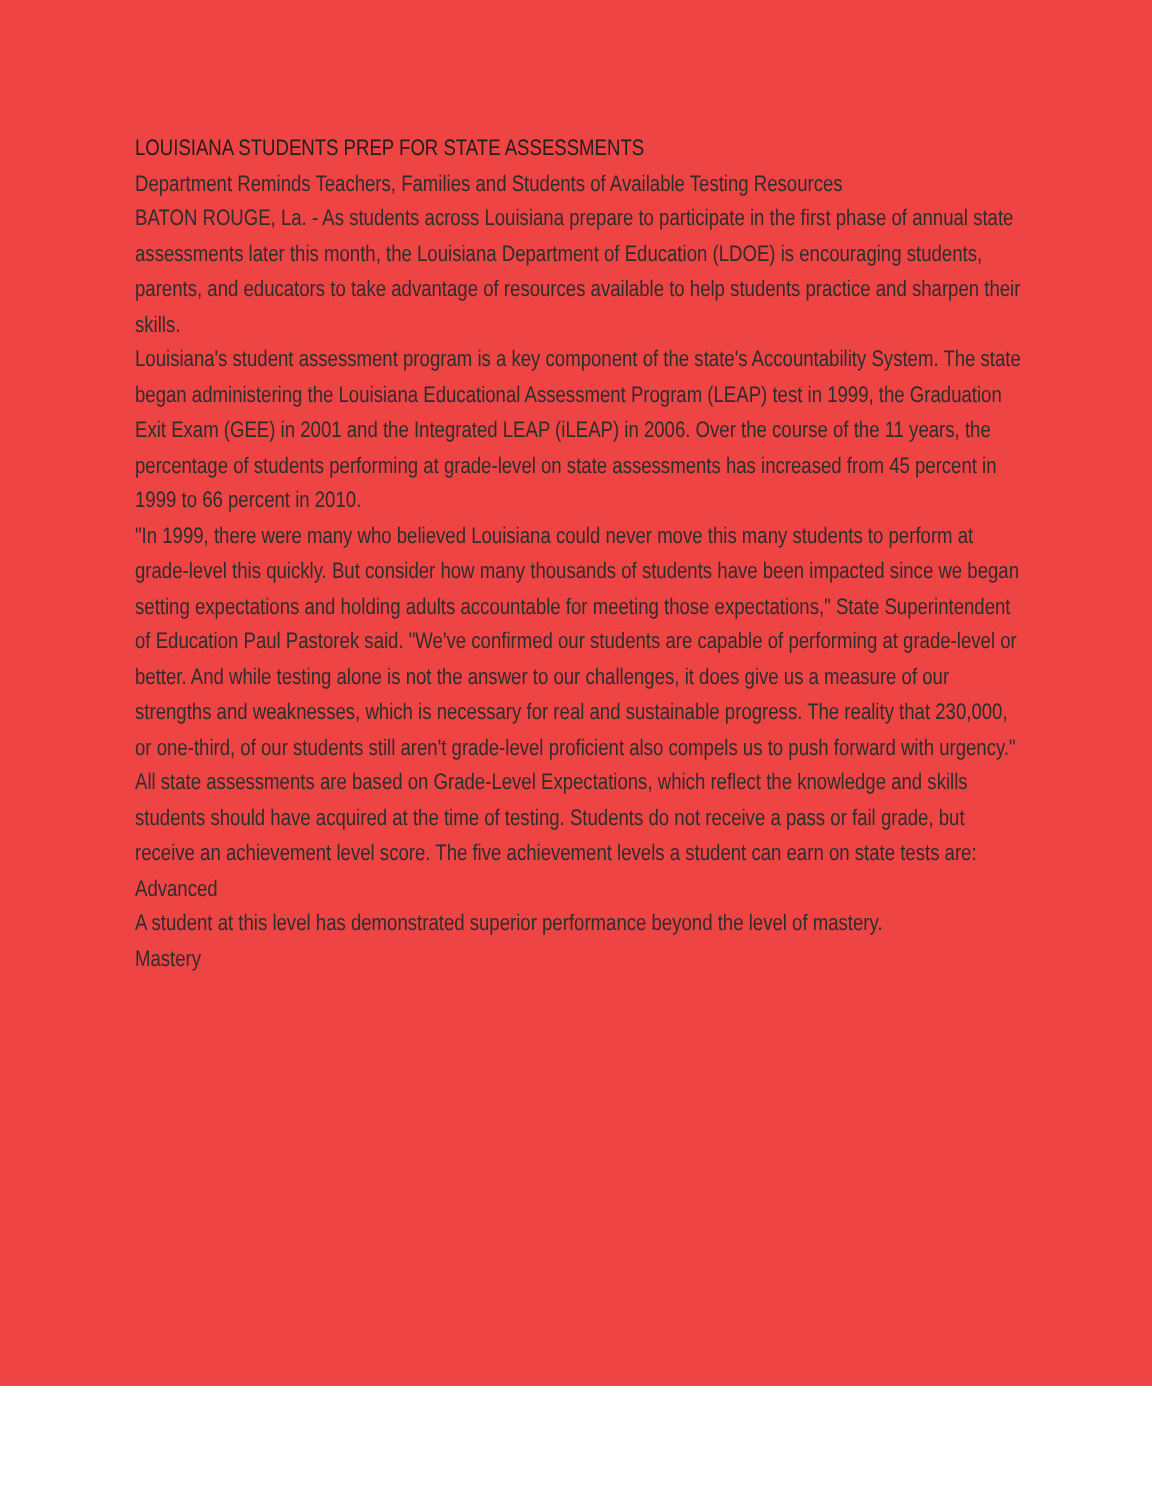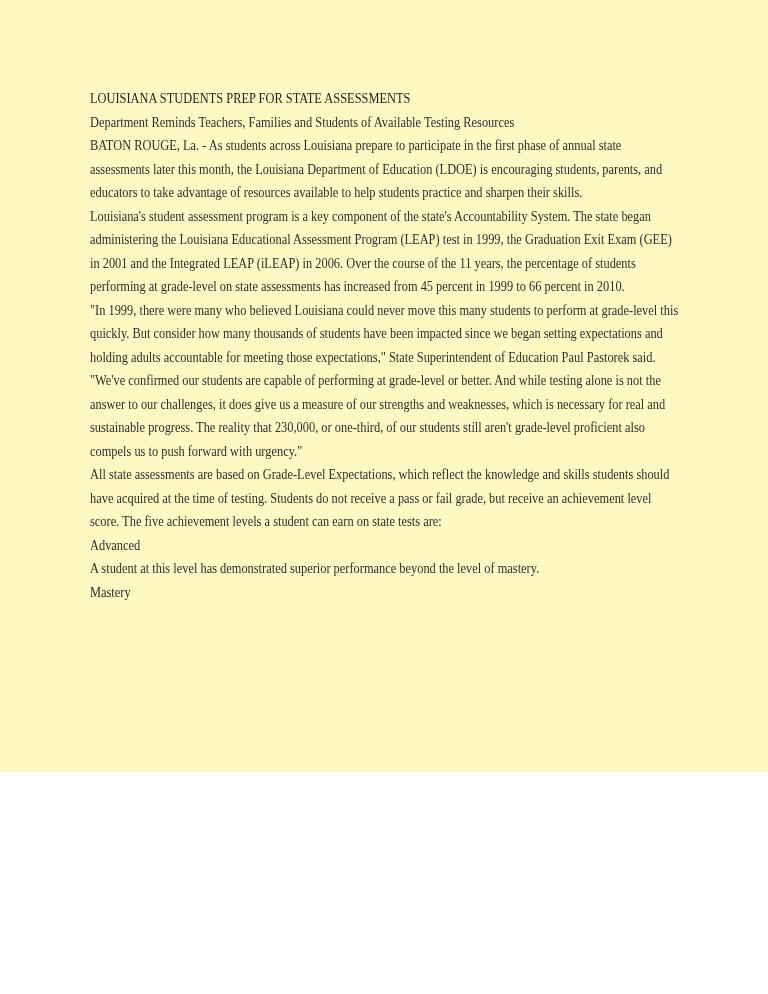--- a/index.html
+++ b/index.html
@@ -3,24 +3,24 @@
 <meta charset="utf-8">
 <style>
   html, body {
     margin: 0;
     padding: 0;
     background: #ffffff;
   }
   .page {
     position: relative;
     width: 768px;
-    height: 772px;
-    background: #fef9c3;
+    height: 924px;
+    background: #ef4444;
     overflow: hidden;
-    font-family: Liberation Serif, serif;
+    font-family: Liberation Sans, sans-serif;
   }
   
   .doc-text {
     position: absolute;
     left: 90px;
     top: 0;
     width: 715px;
     padding-top: 87px;
     transform: scaleX(0.826);
     transform-origin: 0 0;

